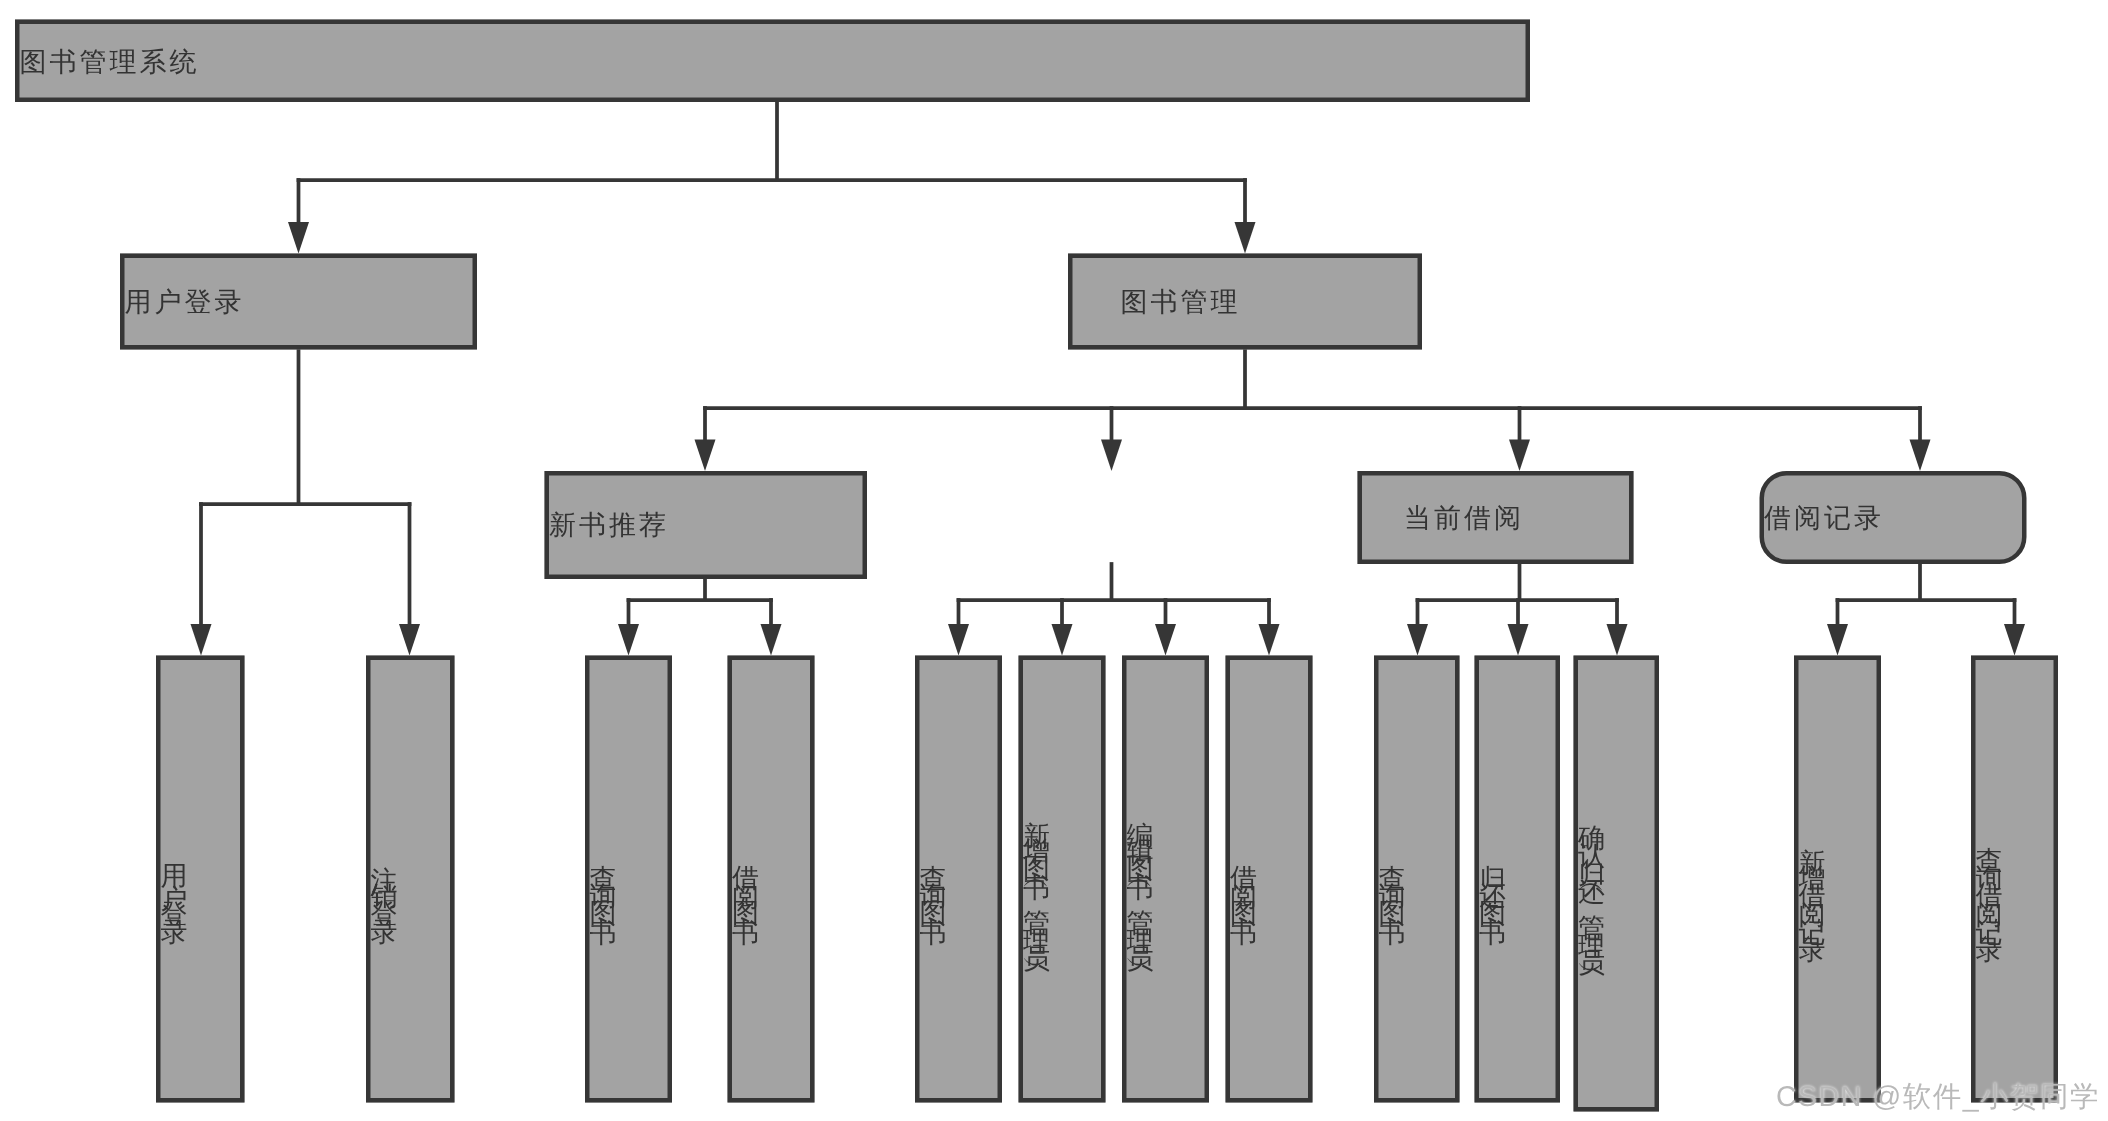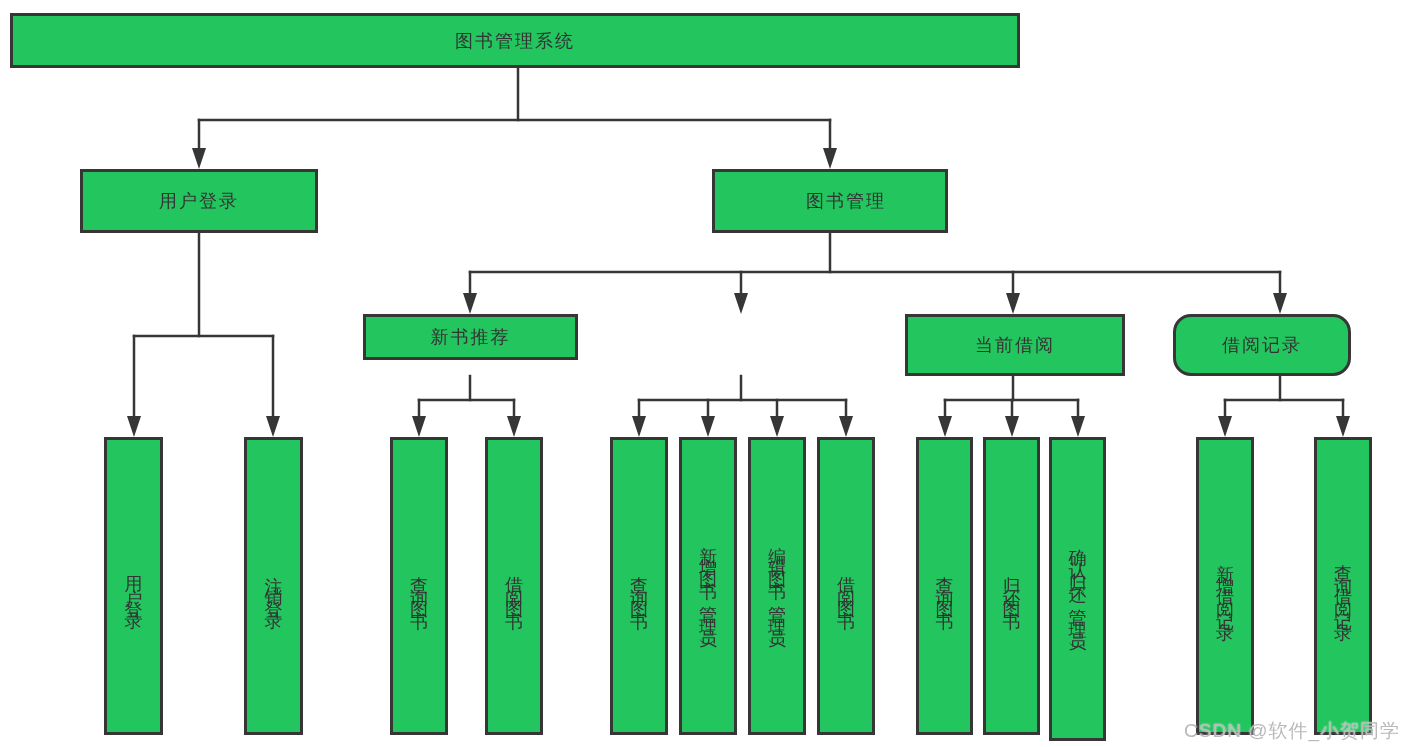--- a/index.html
+++ b/index.html
@@ -10,47 +10,46 @@
     background: #ffffff;
     font-family: "Liberation Sans", sans-serif;
     color: #333333;
     overflow: hidden;
   }
   .edges { position: absolute; left: 0; top: 0; width: 1405px; height: 747px; }
   .box {
     position: absolute;
     box-sizing: border-box;
     border: 3px solid #363636;
-    background: #22c55e;
+    background: #a3a3a3;
     display: flex;
     align-items: center;
-    justify-content: center;
   }
   .hlabel {
     font-size: 18px;
     letter-spacing: 2px;
     white-space: nowrap;
     color: #333333;
   }
   .vlabel {
     writing-mode: vertical-rl;
     text-orientation: mixed;
     font-size: 18px;
     letter-spacing: 12px;
     line-height: 1;
     color: #333333;
     white-space: nowrap;
   }
   
   .n-root  { left: 10px;  top: 13px;  width: 1010px; height: 55px; }
   .n-login { left: 80px;  top: 169px; width: 238px;  height: 64px; }
   .n-mgmt  { left: 712px; top: 169px; width: 236px;  height: 64px; padding-left: 32px; }
-  .n-newb  { left: 363px; top: 314px; width: 215px;  height: 46px; font-family: Liberation Serif, serif; }
+  .n-newb  { left: 363px; top: 314px; width: 215px;  height: 72px; font-family: Liberation Serif, serif; }
   .n-bor   { left: 633px; top: 314px; width: 216px;  height: 62px; }
-  .n-cur   { left: 905px; top: 314px; width: 220px;  height: 62px; }
+  .n-cur   { left: 905px; top: 314px; width: 184px;  height: 62px; padding-left: 28px; }
   .n-rec   { left: 1173px;top: 314px; width: 178px;  height: 62px; border-radius: 18px; }
   .leaf    { top: 437px;  height: 298px; width: 58px; }
   .lf-a1 { left: 104px; width: 59px; }
   .lf-a2 { left: 244px; width: 59px; }
   .lf-b1 { left: 390px; }
   .lf-b2 { left: 485px; }
   .lf-c1 { left: 610px; }
   .lf-c2 { left: 679px; }
   .lf-c3 { left: 748px; }
   .lf-c4 { left: 817px; }

